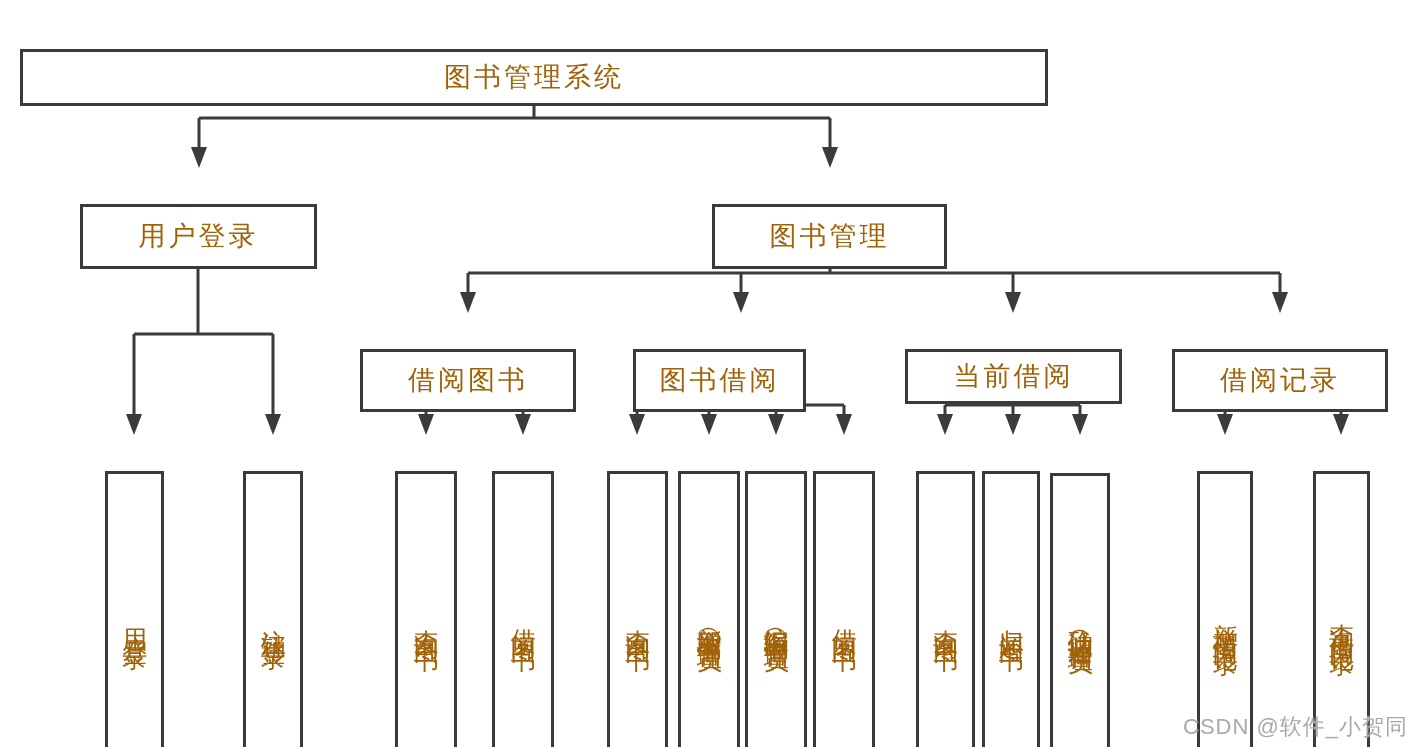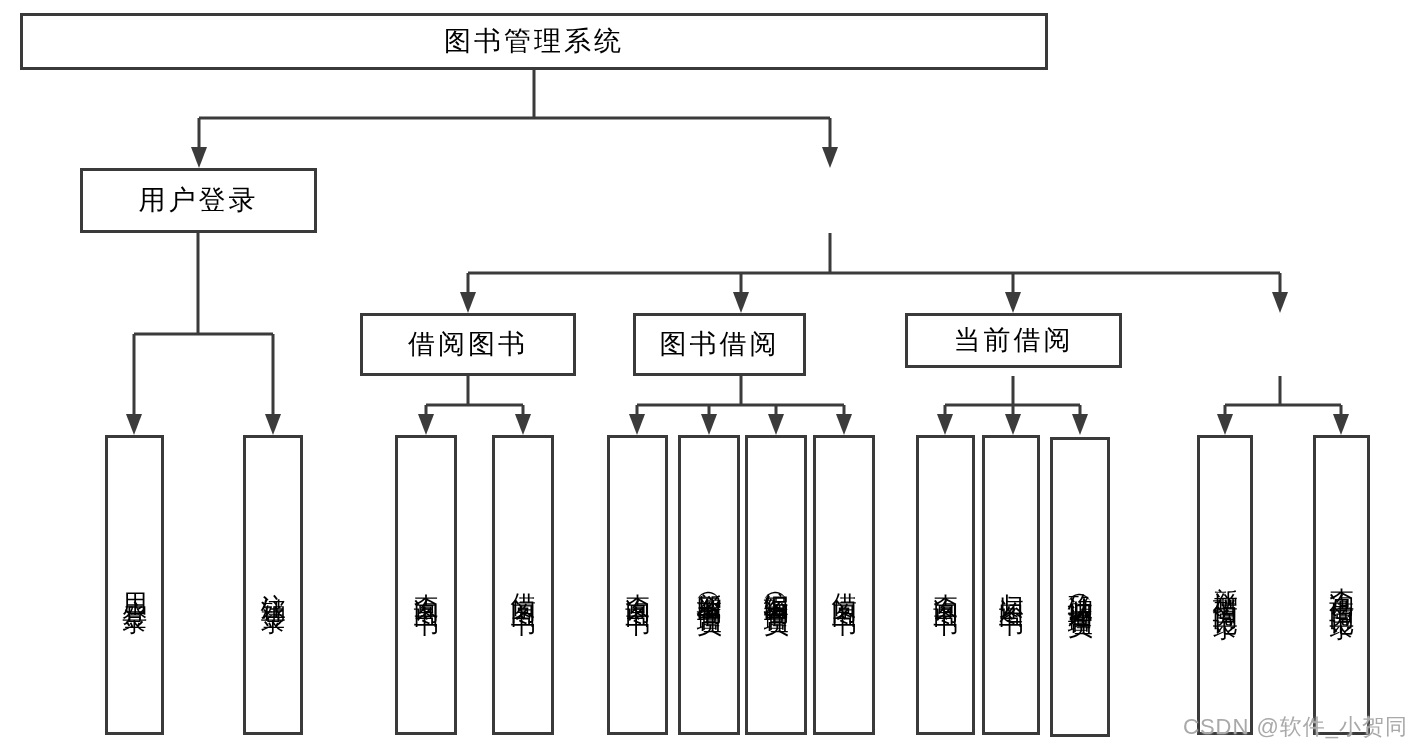--- a/index.html
+++ b/index.html
@@ -3,22 +3,22 @@
 <meta charset="utf-8">
 <style>
   html,body{margin:0;padding:0;background:#ffffff;}
   body{font-family:"Liberation Sans","DejaVu Sans",sans-serif;}
   .canvas{position:relative;width:1405px;height:747px;background:#ffffff;overflow:hidden;color:#333333;}
   svg.connectors{position:absolute;left:0;top:0;z-index:1;}
   .box{
     position:absolute;box-sizing:border-box;z-index:2;
     border:3px solid #3a3a3a;background:#ffffff;
     display:flex;align-items:center;justify-content:center;
-    color:#000000;font-size:27px;letter-spacing:3px;
-    text-align:right;line-height:1.1;
+    color:#a16207;font-size:27px;letter-spacing:3px;
+    text-align:right;line-height:1.1;margin-top:36px;
   }
   .box.v{
     writing-mode:vertical-rl;
     font-size:25px;letter-spacing:6px;
   }
   .box.v.long{letter-spacing:3px;}
   .watermark{
     position:absolute;left:1183px;top:712px;z-index:6;
     font-size:22px;letter-spacing:1px;color:#a9a9a9;
     text-shadow:0 0 2px #ffffff;white-space:nowrap;
@@ -65,24 +65,26 @@
       <polygon points="1013,435 1005,414 1021,414"></polygon>
       <polygon points="1080,435 1072,414 1088,414"></polygon>
       <polygon points="1225,435 1217,414 1233,414"></polygon>
       <polygon points="1341,435 1333,414 1349,414"></polygon>
     </g>
   </svg>
 
   <div class="box" style="left:20px;top:13px;width:1028px;height:57px">图书管理系统</div>
 
   <div class="box" style="left:80px;top:168px;width:237px;height:65px">用户登录</div>
+  <div class="box" style="left:712px;top:168px;width:235px;height:65px">图书管理</div>
 
   <div class="box" style="left:360px;top:313px;width:216px;height:63px">借阅图书</div>
   <div class="box" style="left:633px;top:313px;width:173px;height:63px">图书借阅</div>
   <div class="box" style="left:905px;top:313px;width:217px;height:55px">当前借阅</div>
+  <div class="box" style="left:1172px;top:313px;width:216px;height:63px">借阅记录</div>
 
   <div class="box v" style="left:105px;top:435px;width:59px;height:300px">用户登录</div>
   <div class="box v" style="left:243px;top:435px;width:60px;height:300px">注销登录</div>
 
   <div class="box v" style="left:395px;top:435px;width:62px;height:300px">查询图书</div>
   <div class="box v" style="left:492px;top:435px;width:62px;height:300px">借阅图书</div>
 
   <div class="box v" style="left:607px;top:435px;width:61px;height:300px">查询图书</div>
   <div class="box v long" style="left:678px;top:435px;width:62px;height:300px">新增图书（管理员）</div>
   <div class="box v long" style="left:745px;top:435px;width:62px;height:300px">编辑图书（管理员）</div>

